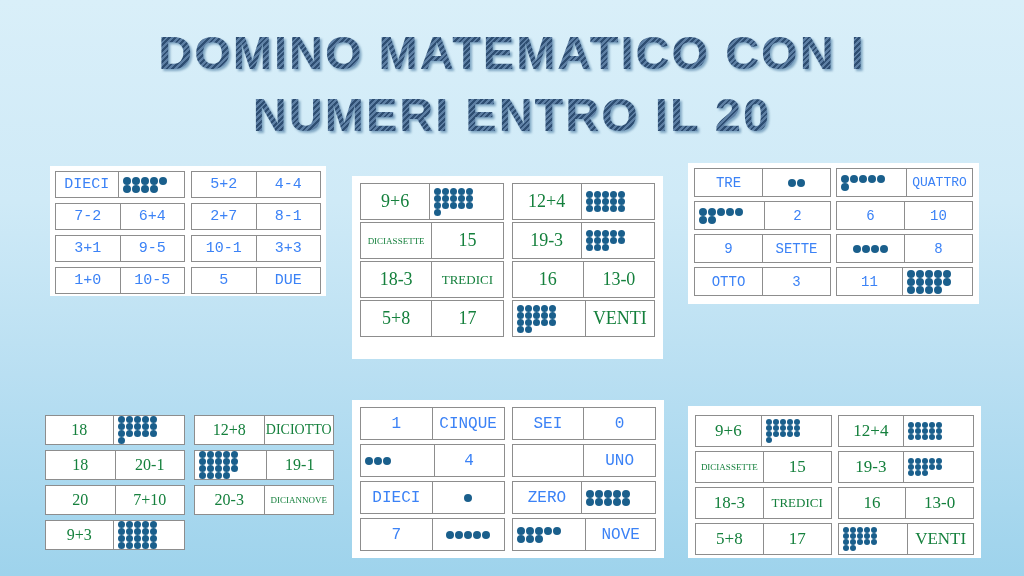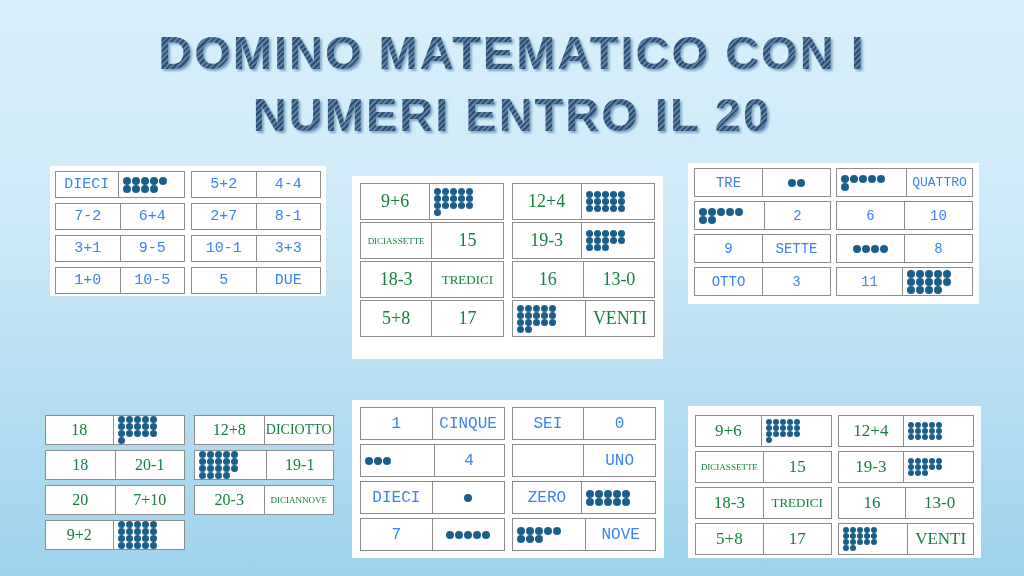--- a/index.html
+++ b/index.html
@@ -464,21 +464,21 @@
             <div class="half first">20</div>
             <div class="half">7+10</div>
           </div>
           <div class="tile">
             <div class="half first">20-3</div>
             <div class="half t-xs">DICIANNOVE</div>
           </div>
         </div>
         <div class="tile-row">
           <div class="tile">
-            <div class="half first">9+2</div>
+            <div class="half first">9+3</div>
             <div class="half align-left">
               <div class="dots">
                 <div class="drow">
                   <span class="dot"></span>
                   <span class="dot"></span>
                   <span class="dot"></span>
                   <span class="dot"></span>
                   <span class="dot"></span>
                 </div>
                 <div class="drow">

